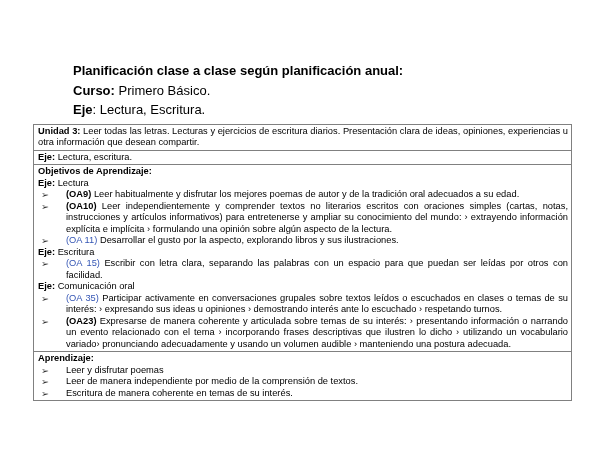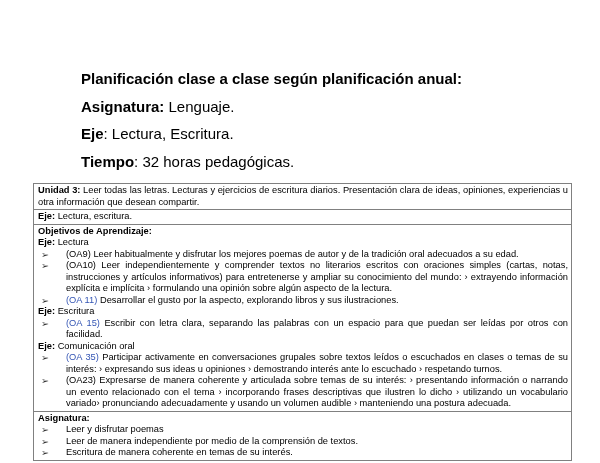--- a/index.html
+++ b/index.html
@@ -15,24 +15,24 @@
     overflow: hidden;
   }
   .page {
     position: relative;
     width: 600px;
     height: 463px;
     box-sizing: border-box;
     padding: 57px 28px 0 33px;
   }
   .hdr-line {
-    font-size: 15px;
+    font-size: 13px;
     line-height: 11.6px;
     text-align: justify;
-    margin: 16px;
+    margin: 8px;
     padding-left: 32px;
   }
   .hdr-line.justified {
     text-align: justify;
     text-align-last: left;
   }
   b, .b { font-weight: bold; }
 
   table.plan {
     width: 539px;
@@ -61,37 +61,36 @@
   }
   .bullet-row .arrow {
     position: absolute;
     left: 3px;
     top: 0px;
     font-size: 9.5px;
     line-height: 11.5px;
     color: #333333;
   }
   .oa-blue { color: #3455b4; font-weight: normal; }
-  .oa-black { color: #000000; font-weight: normal; }
+  .oa-black { color: #000000; font-weight: bold; }
   .plainline { display: block; }
 </style>
 </head>
 <body>
 
 <div class="page">
 
   <p class="hdr-line"><b>Planificación clase a clase según planificación anual:</b></p>
 
+  <p class="hdr-line"><b>Curso:</b><span> Primero Básico.</span></p>
 
-  <p class="hdr-line"><b>Asignatura:</b><span> Lenguaje.</span></p>
 
 
   <p class="hdr-line"><b>Eje</b><span>: </span><span>Lectura, Escritura.</span></p>
 
-  <p class="hdr-line"><b>Tiempo</b><span>: </span><span>32 horas pedagógicas.</span></p>
 
 
   <table class="plan">
     <tbody>
       <tr>
         <td><b>Unidad 3:</b><span> Leer todas las letras. Lecturas y ejercicios de escritura diarios. Presentación clara de ideas, opiniones, experiencias u otra información que desean compartir.</span></td>
       </tr>
       <tr>
         <td class="cell-tight"><b>Eje:</b><span> Lectura, escritura.</span></td>
       </tr>
@@ -116,21 +115,21 @@
 
           <span class="bullet-row"><span class="arrow">➢</span><span class="oa-blue">(OA 35)</span><span> Participar activamente en conversaciones grupales sobre textos leídos o escuchados en clases o temas de su interés: › expresando sus ideas u opiniones › demostrando interés ante lo escuchado › respetando turnos.</span></span>
 
           <span class="bullet-row"><span class="arrow">➢</span><span class="oa-black">(OA23)</span><span> Expresarse de manera coherente y articulada sobre temas de su interés: › presentando información o narrando un evento relacionado con el tema › incorporando frases descriptivas que ilustren lo dicho › utilizando un vocabulario variado› pronunciando adecuadamente y usando un volumen audible › manteniendo una postura adecuada.</span></span>
 
         </td>
       </tr>
       <tr>
         <td>
 
-          <span class="plainline"><b>Asignatura:</b></span>
+          <span class="plainline"><b>Aprendizaje:</b></span>
 
           <span class="bullet-row"><span class="arrow">➢</span><span>Leer y disfrutar poemas</span></span>
 
           <span class="bullet-row"><span class="arrow">➢</span><span>Leer de manera independiente por medio de la comprensión de textos.</span></span>
 
           <span class="bullet-row"><span class="arrow">➢</span><span>Escritura de manera coherente en temas de su interés.</span></span>
 
         </td>
       </tr>
     </tbody>

